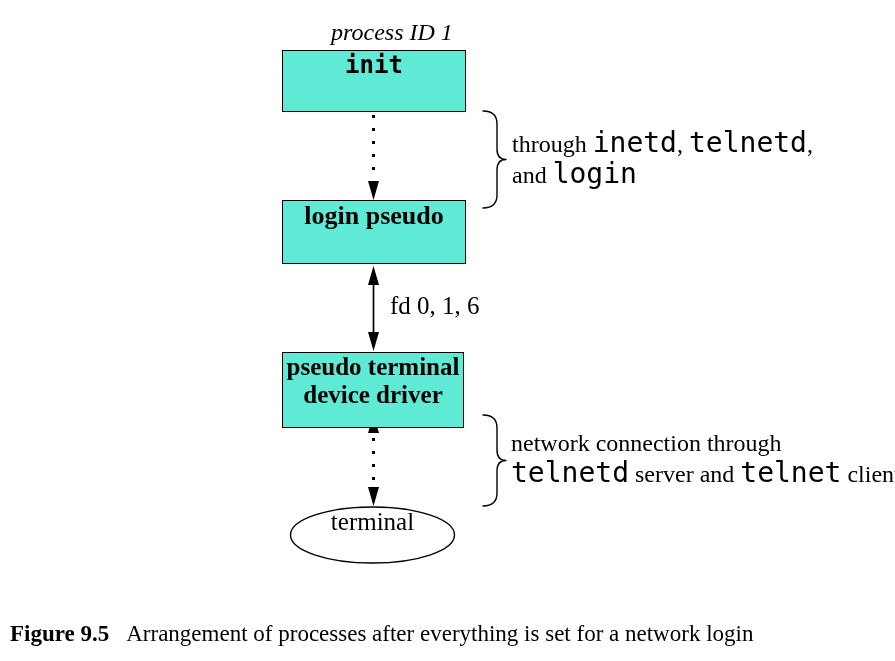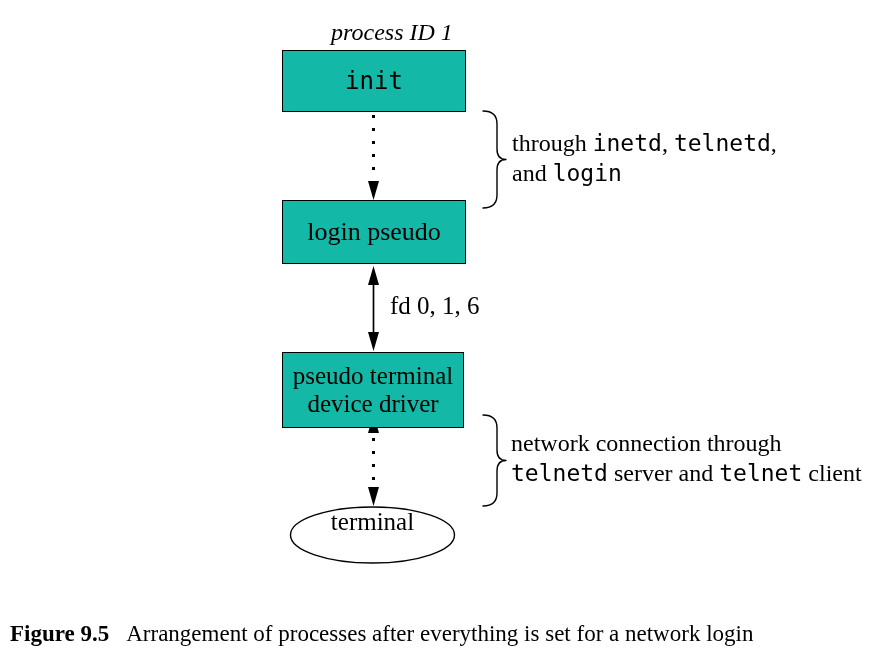--- a/index.html
+++ b/index.html
@@ -19,27 +19,27 @@
   .overlay {
     position: absolute;
     left: 0;
     top: 0;
     width: 895px;
     height: 661px;
   }
   .node-box {
     position: absolute;
     border: 1.5px solid #000000;
-    background: #14b8a6;
+    background: #5eead4;
     display: flex;
     flex-direction: column;
     align-items: center;
-    justify-content: center;
     text-align: center;
     box-sizing: border-box;
+    font-weight: bold;
   }
   .box-init {
     left: 282px; top: 50px; width: 184px; height: 62px;
     font-family: "DejaVu Sans Mono", "Liberation Mono", monospace;
     font-size: 24px;
   }
   .box-login {
     left: 282px; top: 200px; width: 184px; height: 64px;
     font-size: 26px;
   }
@@ -63,21 +63,21 @@
   .annotation {
     position: absolute;
     font-size: 24px;
     line-height: 30px;
     white-space: nowrap;
   }
   .annotation-top { left: 512px; top: 128px; }
   .annotation-bottom { left: 511px; top: 428px; }
   .mono {
     font-family: "DejaVu Sans Mono", "Liberation Mono", monospace;
-    font-size: 23px;
+    font-size: 28px;
   }
   .ellipse-label {
     position: absolute;
     left: 282px; top: 508px; width: 181px;
     text-align: center;
     font-size: 25px;
     line-height: 27px;
   }
   .caption {
     position: absolute;

